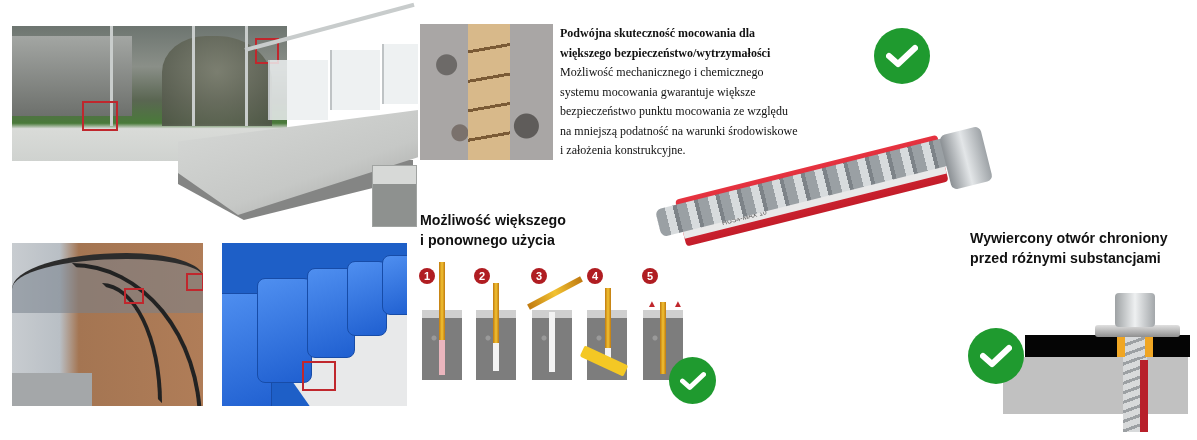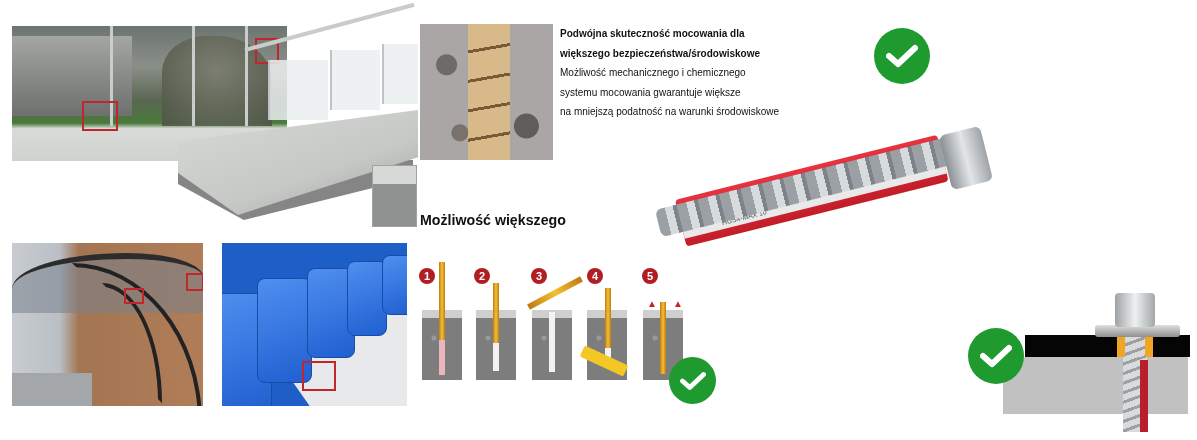--- a/index.html
+++ b/index.html
@@ -38,21 +38,21 @@
   
   .photo-concrete { left: 420px; top: 24px; width: 133px; height: 136px; overflow: hidden;
     background: radial-gradient(circle at 20% 30%, #6d6a68 0 10px, transparent 11px),
                 radial-gradient(circle at 80% 75%, #5f5c5a 0 12px, transparent 13px),
                 radial-gradient(circle at 30% 80%, #7a716c 0 8px, transparent 9px),
                 #a9a6a5; }
   .photo-concrete .rebar { left: 48px; top: 0; width: 42px; height: 136px;
     background: repeating-linear-gradient(170deg, #d8b98a 0 26px, #7a5a35 26px 29px); }
 
   
-  .block1 { left: 560px; top: 24px; width: 330px; font-size: 10px; line-height: 19.5px; }
+  .block1 { left: 560px; top: 24px; width: 330px; font-size: 12px; line-height: 19.5px; font-family: Liberation Serif, serif; }
   .block1 .bold { font-weight: bold; }
   .block2 { left: 420px; top: 210px; font-size: 14.2px; line-height: 20px; font-weight: bold; }
   .block3 { left: 970px; top: 228px; font-size: 14.2px; line-height: 20px; font-weight: bold; }
 
   .check { border-radius: 50%; background: #1f9a2f; display: flex; align-items: center; justify-content: center; }
   .check svg { display: block; }
 
   
   .screw-wrap { left: 655px; top: 130px; width: 345px; height: 150px; }
   .sleeve { left: 20px; top: 70px; width: 270px; height: 48px; background: linear-gradient(180deg,#e63340,#c31d2a); transform: rotate(-14deg); transform-origin: left top; border-radius: 4px; }
@@ -116,24 +116,26 @@
   <div class="abs seat" style="left:160px;top:12px;width:34px;height:60px"></div>
   <div class="abs red-box" style="left:80px;top:118px;width:34px;height:30px"></div>
 </div>
 
 <div class="abs photo-concrete">
   <div class="abs rebar"></div>
 </div>
 
 <div class="abs block1">
   <div class="bold">Podwójna skuteczność mocowania dla</div>
-  <div class="bold">większego bezpieczeństwa/środowiskowe</div>
+  <div class="bold">większego bezpieczeństwo/wytrzymałości</div>
   <div>Możliwość mechanicznego i chemicznego</div>
   <div>systemu mocowania gwarantuje większe</div>
+  <div>bezpieczeństwo punktu mocowania ze względu</div>
   <div>na mniejszą podatność na warunki środowiskowe</div>
+  <div>i założenia konstrukcyjne.</div>
 </div>
 <div class="abs check" style="left:874px;top:28px;width:56px;height:56px">
   <svg width="32" height="24" viewBox="0 0 32 24">
       <path d="M3 12 L12 20 L29 4" stroke="#fff" stroke-width="6" fill="none" stroke-linecap="round" stroke-linejoin="round"></path>
     </svg>
 </div>
 
 <div class="abs screw-wrap">
   <div class="abs sleeve">
     <div style="display:flex;justify-content:space-around;padding-top:6px">
@@ -141,20 +143,21 @@
       <span class="sleeve-text">HILTI</span>
     </div>
     <div class="sleeve-strip" style="margin-top:6px">HUS4-MAX 10</div>
   </div>
   <div class="abs shank"></div>
   <div class="abs screw-head"></div>
 </div>
 
 <div class="abs block2">
   <div>Możliwość większego</div>
+  <div>i ponownego użycia</div>
 </div>
 
 <div class="step" style="left:422px"></div>
 <div class="step" style="left:476px"></div>
 <div class="step" style="left:532px"></div>
 <div class="step" style="left:587px"></div>
 <div class="step" style="left:643px"></div>
 
 <div class="step-num" style="left:419px;top:268px">1</div>
 <div class="step-num" style="left:474px;top:268px">2</div>
@@ -175,20 +178,22 @@
 <div class="abs" style="left:647px;top:298px;color:#c0272d;font-size:10px;font-weight:bold">▲</div>
 <div class="abs" style="left:673px;top:298px;color:#c0272d;font-size:10px;font-weight:bold">▲</div>
 
 <div class="abs check" style="left:669px;top:357px;width:47px;height:47px">
   <svg width="26" height="20" viewBox="0 0 32 24">
       <path d="M3 12 L12 20 L29 4" stroke="#fff" stroke-width="6" fill="none" stroke-linecap="round" stroke-linejoin="round"></path>
     </svg>
 </div>
 
 <div class="abs block3">
+  <div>Wywiercony otwór chroniony</div>
+  <div>przed różnymi substancjami</div>
 </div>
 
 <div class="abs floor-grey"></div>
 <div class="abs floor-black"></div>
 <div class="abs bolt"></div>
 <div class="abs bolt-red"></div>
 <div class="abs sealant"></div>
 <div class="abs bolt" style="top:337px;height:20px;left:1125px;width:20px"></div>
 <div class="abs washer"></div>
 <div class="abs nut"></div>

